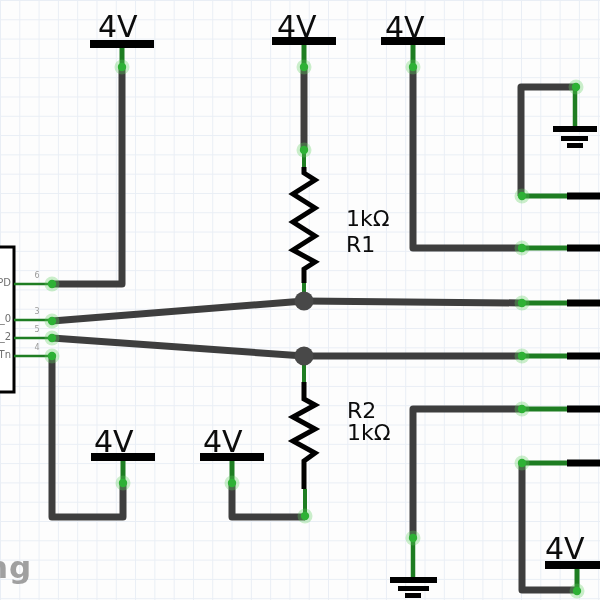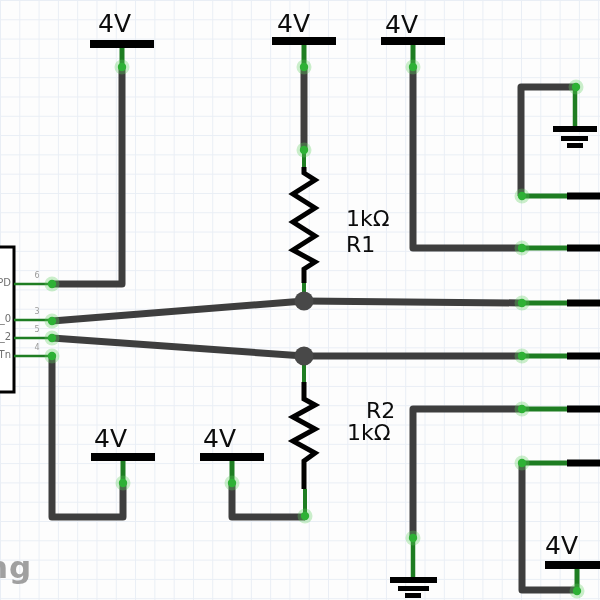--- a/index.html
+++ b/index.html
@@ -9,21 +9,21 @@
     overflow:hidden;
     background-color:#fdfdfd;
     background-image:
       linear-gradient(#e9eef5 1px, transparent 1px),
       linear-gradient(90deg, #e9eef5 1px, transparent 1px);
     background-size:19.3px 19.3px;
     font-family:"DejaVu Sans","Liberation Sans",sans-serif;
   }
   svg.layer{position:absolute;left:0;top:0;}
   .lbl{position:absolute;white-space:nowrap;}
-  .lbl-4v{font-size:25px;color:#0c0c0c;text-align:right;}
+  .lbl-4v{font-size:30px;color:#0c0c0c;text-align:right;}
   .lbl-ref{font-size:22px;color:#0c0c0c;line-height:21px;}
   .ic-pin-name{font-size:10px;color:#6e6e6e;width:31px;text-align:right;left:-20px;}
   .ic-pin-num{font-size:8px;color:#9a9a9a;width:14px;text-align:center;left:30px;}
   .watermark{font-size:31px;font-weight:bold;color:#a0a0a0;letter-spacing:1px;}
 </style>
 </head>
 <body>
 
 <div class="canvas">
 
@@ -190,21 +190,21 @@
 
   <div class="lbl lbl-4v" style="left:98px;top:9px;">4V</div>
   <div class="lbl lbl-4v" style="left:277px;top:9px;">4V</div>
   <div class="lbl lbl-4v" style="left:385px;top:10px;">4V</div>
   <div class="lbl lbl-4v" style="left:94px;top:424px;">4V</div>
   <div class="lbl lbl-4v" style="left:203px;top:424px;">4V</div>
   <div class="lbl lbl-4v" style="left:545px;top:531px;">4V</div>
 
   <div class="lbl lbl-ref" style="left:346px;top:186px;margin-top:48px;">R1</div>
   <div class="lbl lbl-ref" style="left:346px;top:208px;">1kΩ</div>
-  <div class="lbl lbl-ref" style="left:347px;top:400px;margin-left:19px;">R2</div>
+  <div class="lbl lbl-ref" style="left:347px;top:400px;">R2</div>
   <div class="lbl lbl-ref" style="left:347px;top:422px;">1kΩ</div>
 
   <div class="lbl ic-pin-name" style="top:277px;">PD</div>
   <div class="lbl ic-pin-name" style="top:313px;">_0</div>
   <div class="lbl ic-pin-name" style="top:331px;">_2</div>
   <div class="lbl ic-pin-name" style="top:349px;">Tn</div>
 
   <div class="lbl ic-pin-num" style="top:271px;">6</div>
   <div class="lbl ic-pin-num" style="top:307px;">3</div>
   <div class="lbl ic-pin-num" style="top:325px;">5</div>

